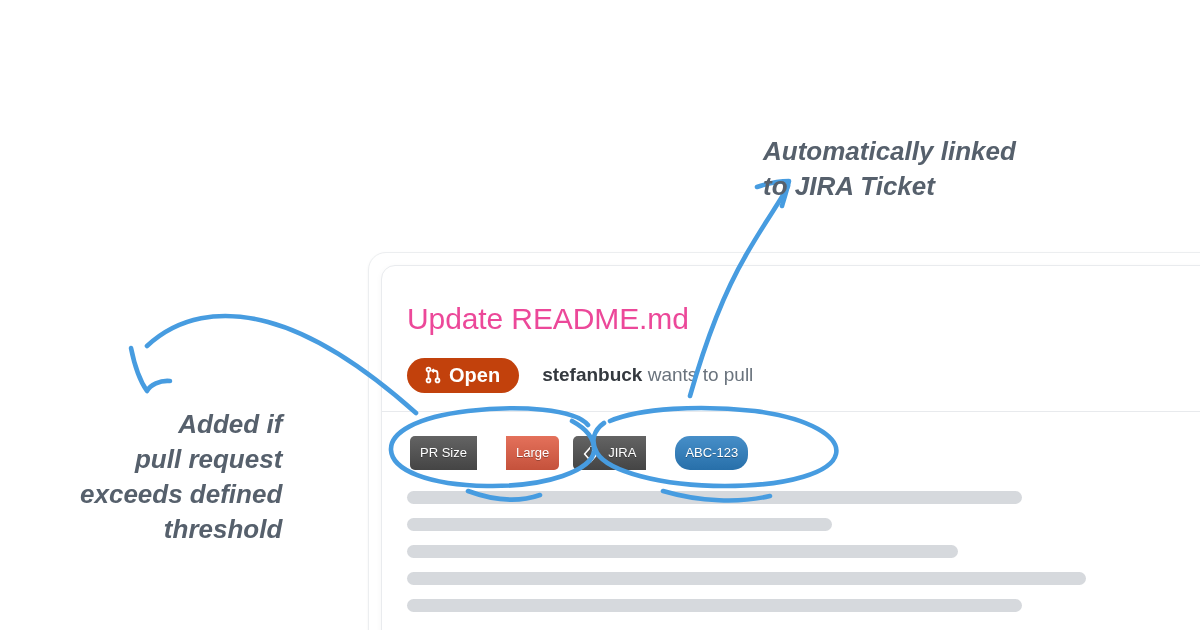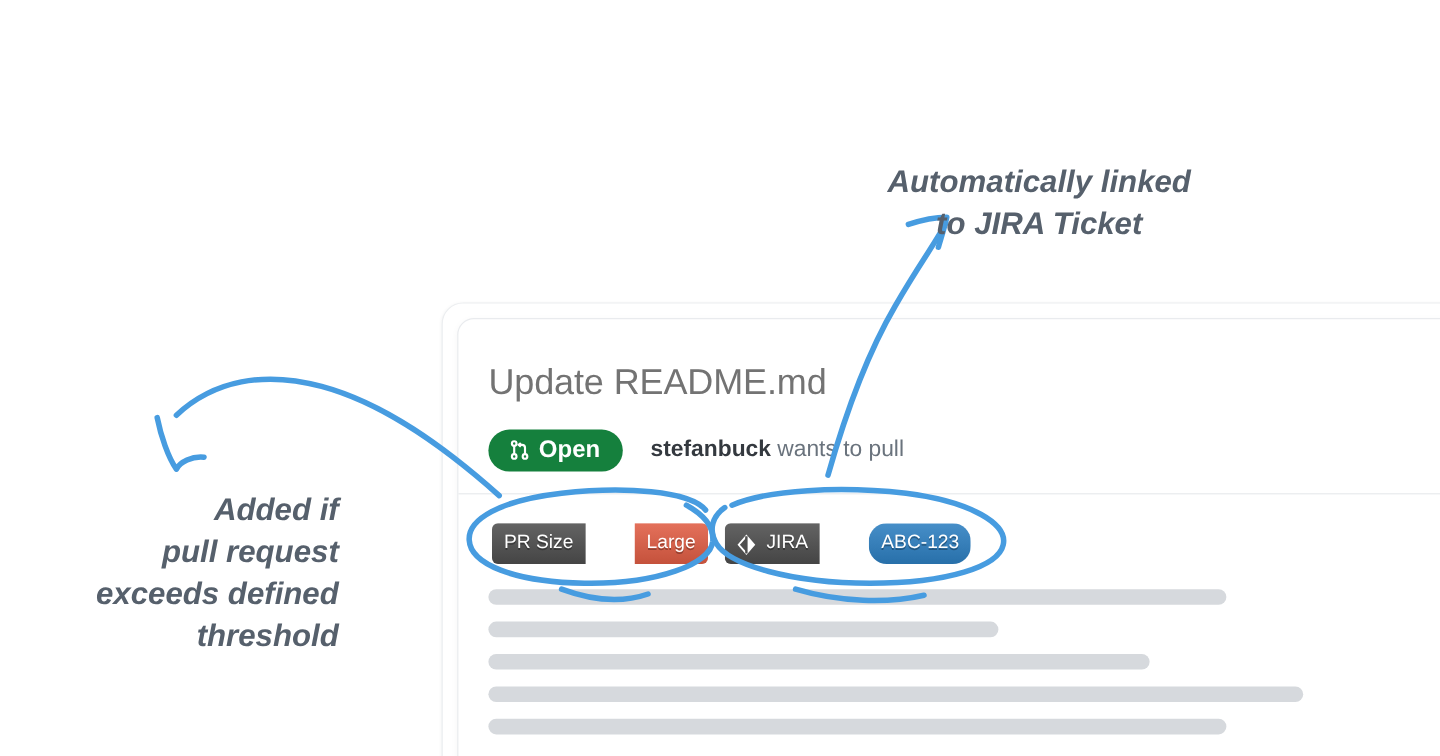--- a/index.html
+++ b/index.html
@@ -46,38 +46,38 @@
     box-shadow: 0 2px 6px rgba(27,31,35,0.04);
     overflow: hidden;
   }
 
   .pr-title {
     position: absolute;
     left: 407px;
     top: 299px;
     font-size: 30px;
     line-height: 40px;
-    color: #737373;
+    color: #ec4899;
     letter-spacing: -0.1px;
     white-space: nowrap;
   }
 
   .pr-meta-row {
     position: absolute;
     left: 407px;
     top: 354px;
     height: 42px;
     display: flex;
     align-items: center;
   }
   .state-badge {
     display: inline-flex;
     align-items: center;
     gap: 7px;
-    background: #15803d;
+    background: #c2410c;
     color: #ffffff;
     border-radius: 999px;
     padding: 7px 19px 8px 17px;
     font-size: 20px;
     font-weight: bold;
     line-height: 1;
   }
   .state-badge .pr-icon { display: block; width: 18px; height: 20px; }
   .meta-text {
     margin-left: 23px;
@@ -108,25 +108,24 @@
     display: flex;
     align-items: center;
     gap: 14px;
   }
   .badge {
     display: inline-flex;
     align-items: stretch;
     height: 34px;
     border-radius: 5px;
     overflow: hidden;
-    font-size: 16px;
+    font-size: 13px;
     line-height: 34px;
     color: #ffffff;
     text-shadow: 0 1px 0 rgba(1,1,1,0.30);
-    gap: 12px;
   }
   .badge .seg {
     display: flex;
     align-items: center;
     padding: 0 10px;
     white-space: nowrap;
   }
   .badge .seg.label {
     background: #4e4e4e;
     background-image: linear-gradient(to bottom, rgba(255,255,255,0.12), rgba(0,0,0,0.12));
@@ -160,23 +159,23 @@
     line-height: 35px;
     font-size: 26px;
     white-space: pre;
   }
   .annot.left {
     left: 80px;
     top: 407px;
     text-align: right;
   }
   .annot.right {
-    left: 733px;
+    left: 763px;
     top: 134px;
-    text-align: center;
+    text-align: left;
     width: 266px;
   }
 
   svg.ink {
     position: absolute;
     left: 0;
     top: 0;
     width: 1200px;
     height: 630px;
     pointer-events: none;

